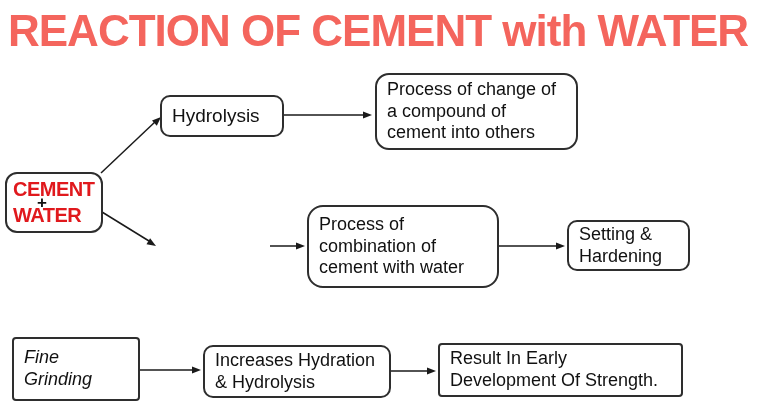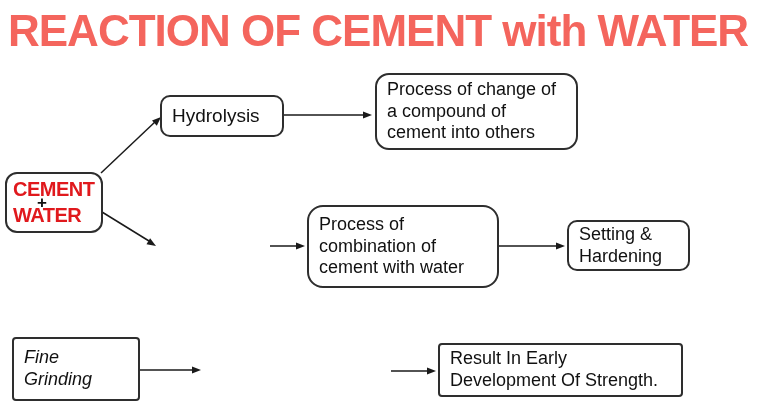--- a/index.html
+++ b/index.html
@@ -95,19 +95,23 @@
     <span>Process of
 combination of
 cement with water</span>
   </div>
 
   <div class="node n-fine">
     <span>Fine
 Grinding</span>
   </div>
 
+  <div class="node n-increases">
+    <span>Increases Hydration
+&amp; Hydrolysis</span>
+  </div>
 
   <div class="node n-result">
     <span>Result In Early
 Development Of Strength.</span>
   </div>
 
 </div>
 
 </body></html>

